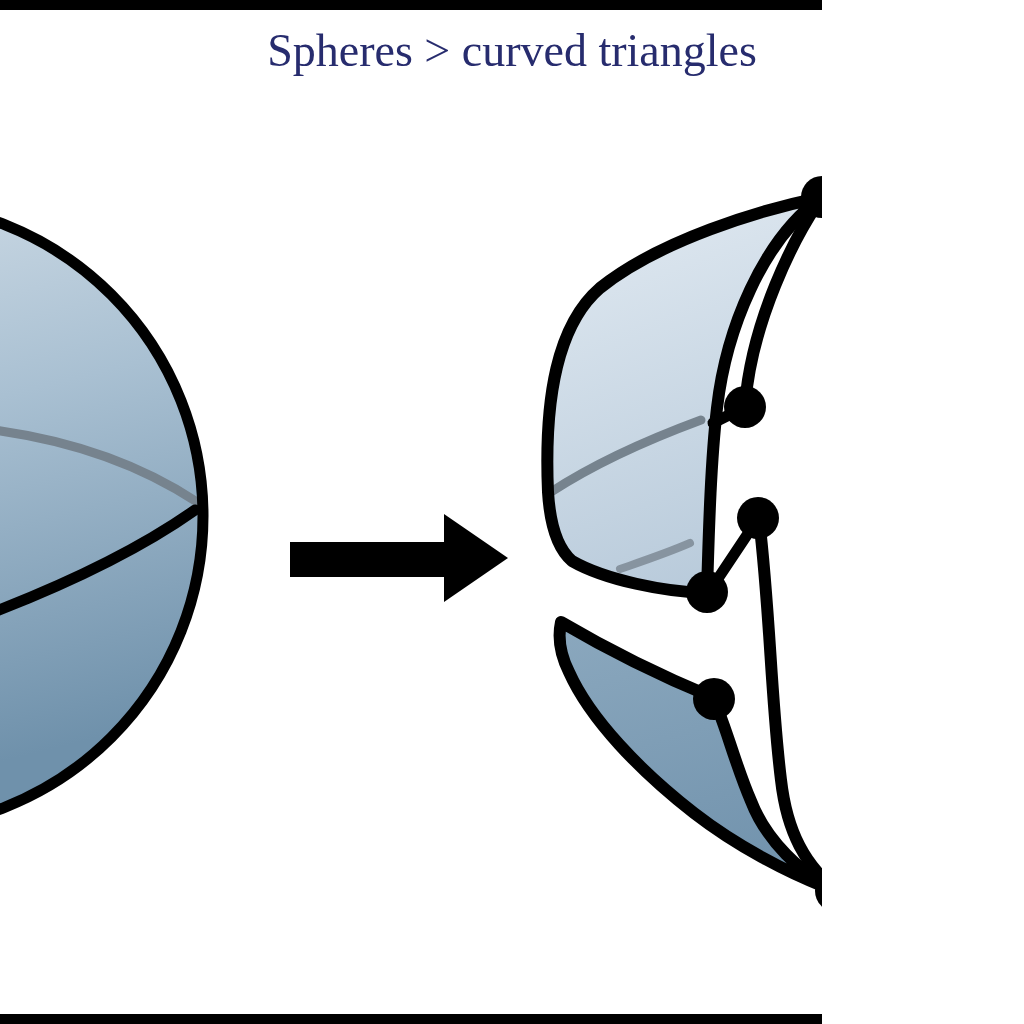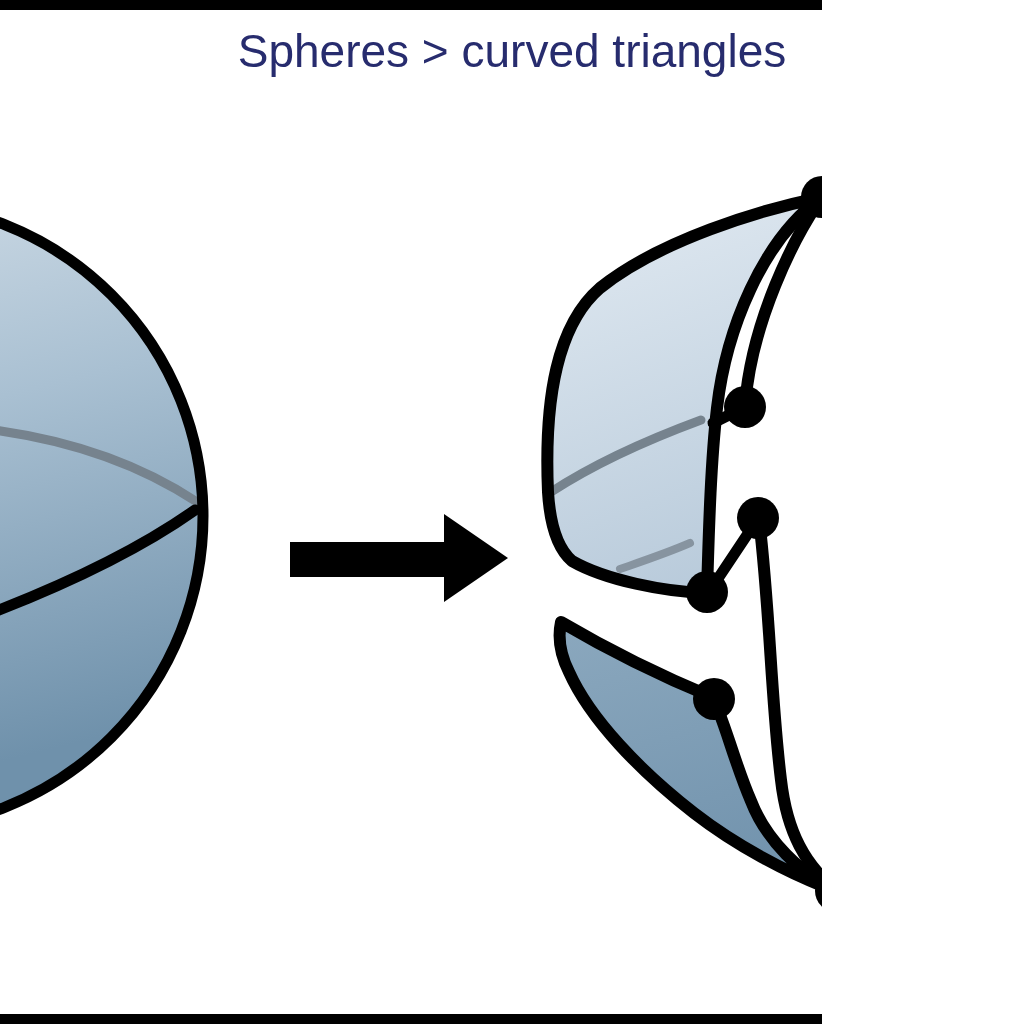--- a/index.html
+++ b/index.html
@@ -8,21 +8,21 @@
     --hidden-line-gray:#76838e;
     --hidden-line-gray-2:#8794a0;
     --background:#ffffff;
   }
   html,body{margin:0;padding:0;background:var(--background);}
   .stage{
     position:relative;
     width:822px;height:1024px;
     background:var(--background);
     overflow:hidden;
-    font-family:Liberation Sans, sans-serif;
+    font-family:Liberation Serif, serif;
   }
   .slide-title{
     position:absolute;
     top:26px;left:0;width:1024px;
     text-align:center;
     font-size:46px;
     line-height:1.1;
     color:var(--title-navy);
     letter-spacing:0px;
   }

